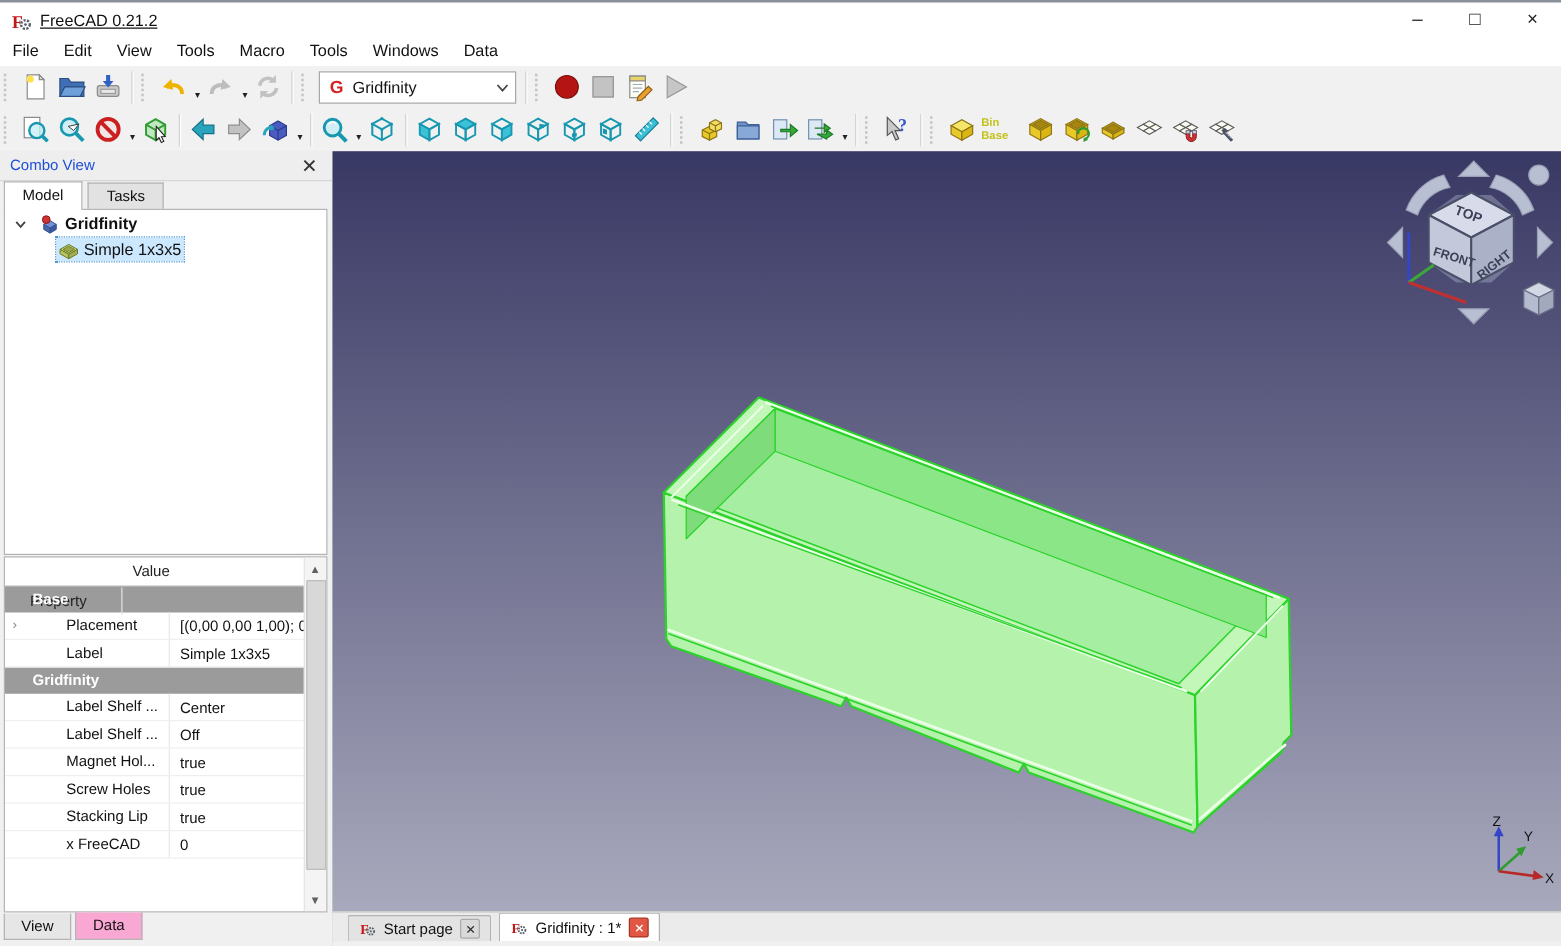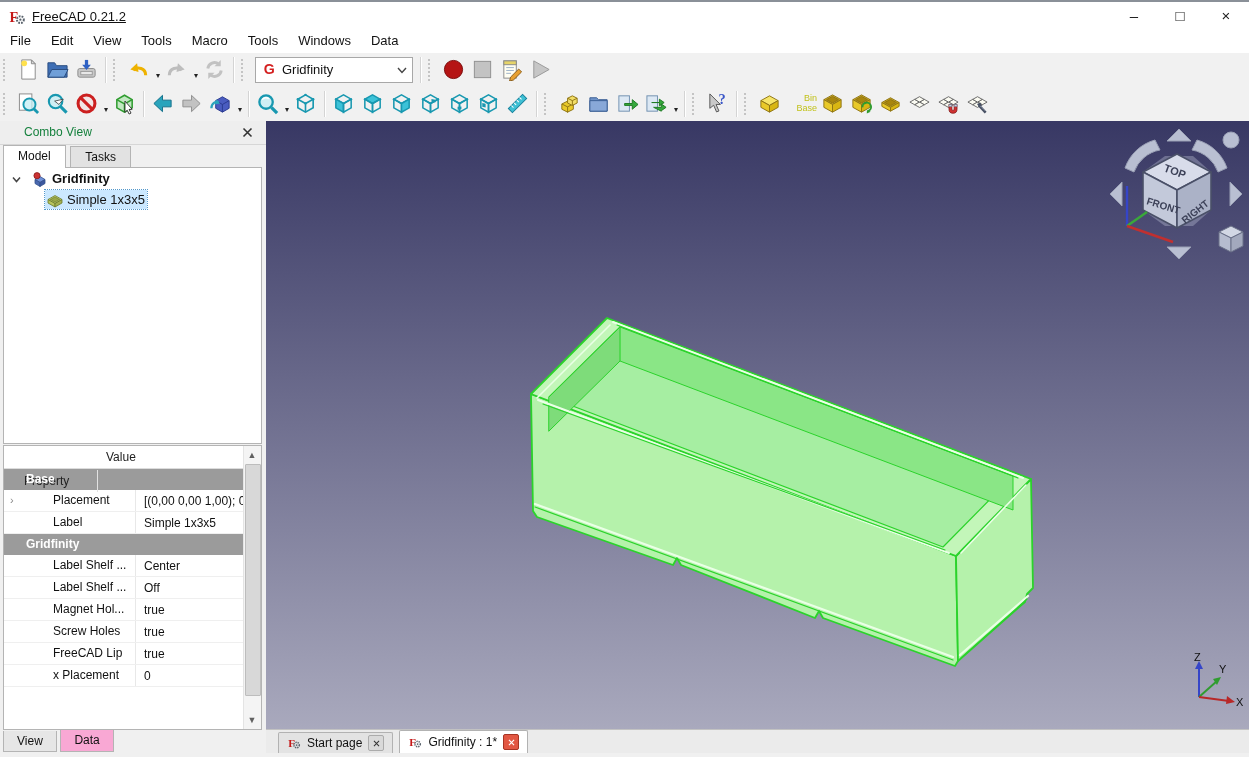--- a/index.html
+++ b/index.html
@@ -18,28 +18,28 @@
   
   .tbrow{position:absolute;left:0;right:0;display:flex;align-items:center;background:#f1f1f1;}
   .tb1{top:53px;height:33px;}
   .tb2{top:86px;height:35px;border-bottom:1px solid #c9ced8;}
   .tbgrip{width:5px;height:22px;border-left:2px dotted #c4c4c4;margin:0 4px 0 3px;}
   .tbsep{width:1px;height:26px;background:#d4d4d4;box-shadow:1px 0 0 #fff;margin:0 4px;}
   .tbgroup{display:flex;align-items:center;}
   .tbi{position:relative;width:27px;height:27px;display:inline-flex;align-items:center;justify-content:center;margin:0 1px;}
   .tbi svg{width:23px;height:23px;}
   .tbi .dd{position:absolute;right:-8px;bottom:3px;font-size:8px;color:#222;}
-  .tbi-label{font-size:9px;font-weight:normal;color:#c2c21c;line-height:1.05;width:32px;text-align:right;}
+  .tbi-label{font-size:9px;font-weight:bold;color:#c2c21c;line-height:1.05;width:32px;text-align:left;}
   .wbcombo{display:flex;align-items:center;width:146px;height:24px;background:#fff;border:1px solid #a8a8a8;padding:0 5px;gap:4px;margin:0 3px;}
   .wbcombo .wbg svg{width:17px;height:17px;display:block;}
   .wbcombo .wbtext{flex:1;font-size:13px;}
   .wbcombo .chev svg{width:10px;height:7px;}
   
   .sidepanel{position:absolute;left:0;top:121px;width:266px;bottom:0;background:#f0f0f0;border-right:1px solid #c6c6c6;}
-  .cv-title{position:relative;height:23px;background:#eeeeee;border-bottom:1px solid #d6d6d6;font-size:12px;line-height:23px;padding-left:24px;color:#15803d;}
+  .cv-title{position:relative;height:23px;background:#eeeeee;border-bottom:1px solid #d6d6d6;font-size:12px;line-height:23px;padding-left:8px;color:#1d4ed8;}
   .cv-btn{position:absolute;top:3px;width:17px;height:17px;display:flex;align-items:center;justify-content:center;}
   .cv-btn svg{width:11px;height:11px;}
   .cv-float{right:36px;}
   .cv-close{right:10px;}
   .cv-tabs{height:22px;padding-left:3px;position:relative;}
   .cv-tab{display:inline-block;height:21px;line-height:21px;padding:0 14px;font-size:12px;border:1px solid #b4b4b4;border-bottom:none;background:#e2e2e2;margin-right:1px;vertical-align:bottom;}
   .cv-tab.active{background:#fff;height:22px;position:relative;z-index:2;}
   .tree{position:absolute;left:3px;right:4px;top:46px;height:275px;background:#fff;border:1px solid #b4b4b4;font-size:13px;overflow:hidden;}
   .tree-row{height:21px;display:flex;align-items:center;}
   .tw-chev{width:11px;height:11px;margin-left:7px;}
@@ -513,25 +513,25 @@
           </div>
           <div class="prow">
             <span class="pname">Magnet Hol...</span>
             <span class="pval">true</span>
           </div>
           <div class="prow">
             <span class="pname">Screw Holes</span>
             <span class="pval">true</span>
           </div>
           <div class="prow">
-            <span class="pname">FreeCAD Lip</span>
+            <span class="pname">Stacking Lip</span>
             <span class="pval">true</span>
           </div>
           <div class="prow">
-            <span class="pname">x Placement</span>
+            <span class="pname">x FreeCAD</span>
             <span class="pval">0</span>
           </div>
         </div>
       <div class="pscroll">
         <span class="sbtn" style="top:1px;">▲</span>
         <span class="sbtn" style="bottom:1px;">▼</span>
         <span class="sthumb"></span>
       </div>
     </div>
     <div class="pv-tabs">

